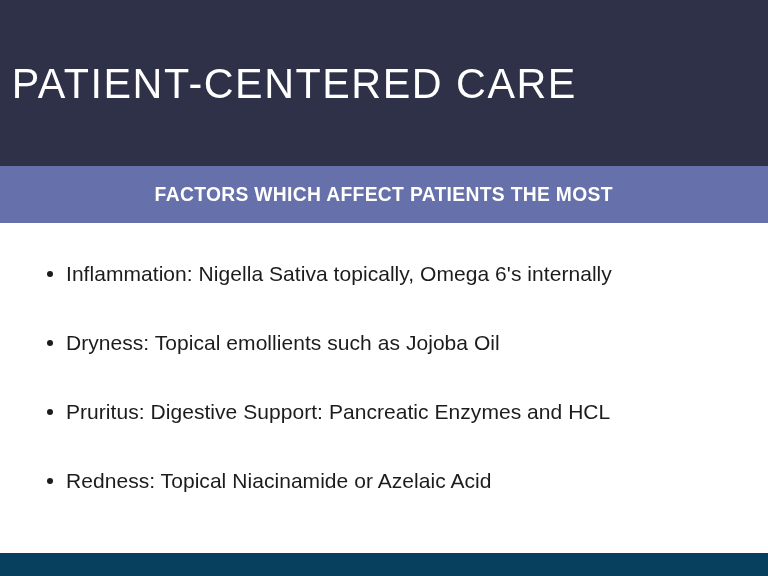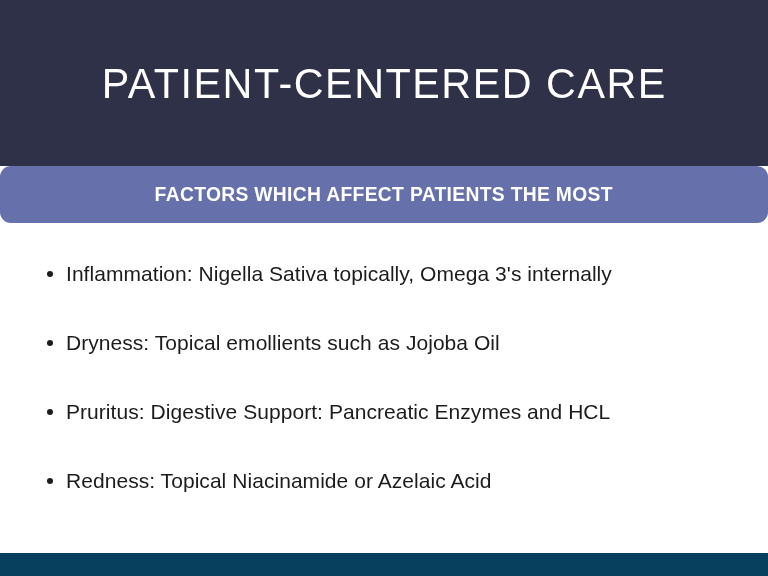--- a/index.html
+++ b/index.html
@@ -22,21 +22,21 @@
     display: flex;
     flex-direction: column;
   }
 
   
   .header-band {
     height: 166px;
     background: #2e3148;
     display: flex;
     align-items: center;
-    justify-content: center;
+    justify-content: flex-start;
     flex: 0 0 auto;
   }
   .slide-title {
     color: #ffffff;
     font-family: "Liberation Sans", sans-serif;
     font-size: 43px;
     font-weight: 500;
     letter-spacing: 1.6px;
     text-transform: uppercase;
     white-space: nowrap;
@@ -47,21 +47,20 @@
   }
 
   
   .subtitle-band {
     height: 57px;
     background: #6670ab;
     display: flex;
     align-items: center;
     justify-content: center;
     flex: 0 0 auto;
-    border-radius: 11px;
   }
   .subtitle-text {
     color: #ffffff;
     font-family: "Liberation Sans", sans-serif;
     font-size: 20.5px;
     font-weight: bold;
     letter-spacing: 0.35px;
     text-transform: uppercase;
     white-space: nowrap;
     line-height: 1;
@@ -127,21 +126,21 @@
   </div>
 
   <div class="subtitle-band">
     <h2 class="subtitle-text">FACTORS WHICH AFFECT PATIENTS THE MOST</h2>
   </div>
 
   <div class="body-area">
     <ul class="bullet-list">
       <li class="bullet-item">
         <span class="bullet-dot"></span>
-        <span class="bullet-text">Inflammation: Nigella Sativa topically, Omega 3's internally</span>
+        <span class="bullet-text">Inflammation: Nigella Sativa topically, Omega 6's internally</span>
       </li>
       <li class="bullet-item">
         <span class="bullet-dot"></span>
         <span class="bullet-text">Dryness: Topical emollients such as Jojoba Oil</span>
       </li>
       <li class="bullet-item">
         <span class="bullet-dot"></span>
         <span class="bullet-text">Pruritus: Digestive Support: Pancreatic Enzymes and HCL</span>
       </li>
       <li class="bullet-item">

